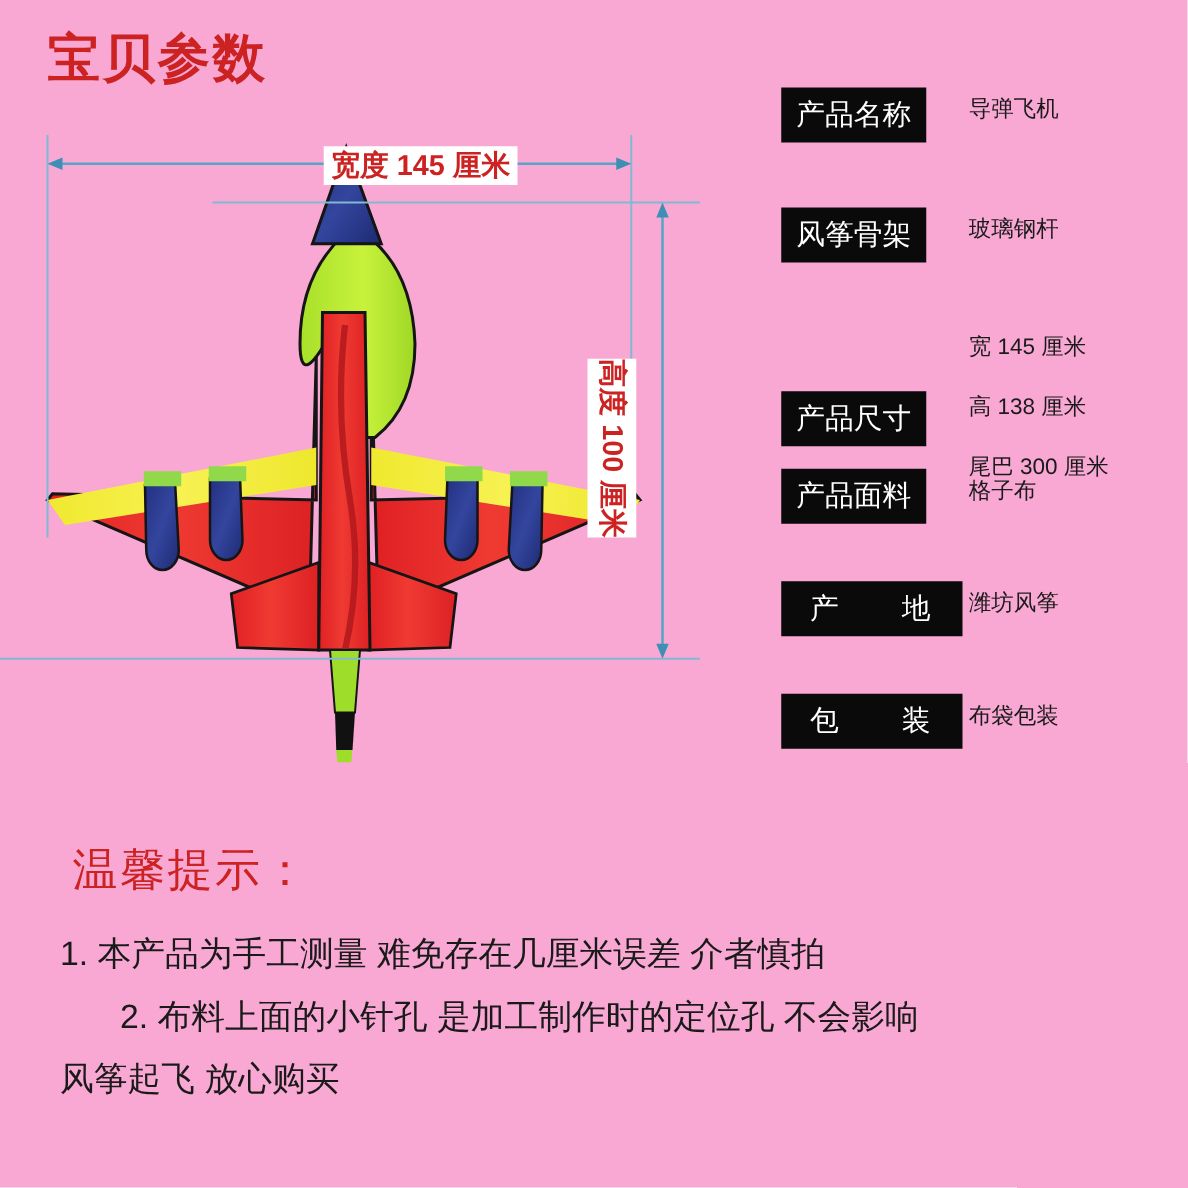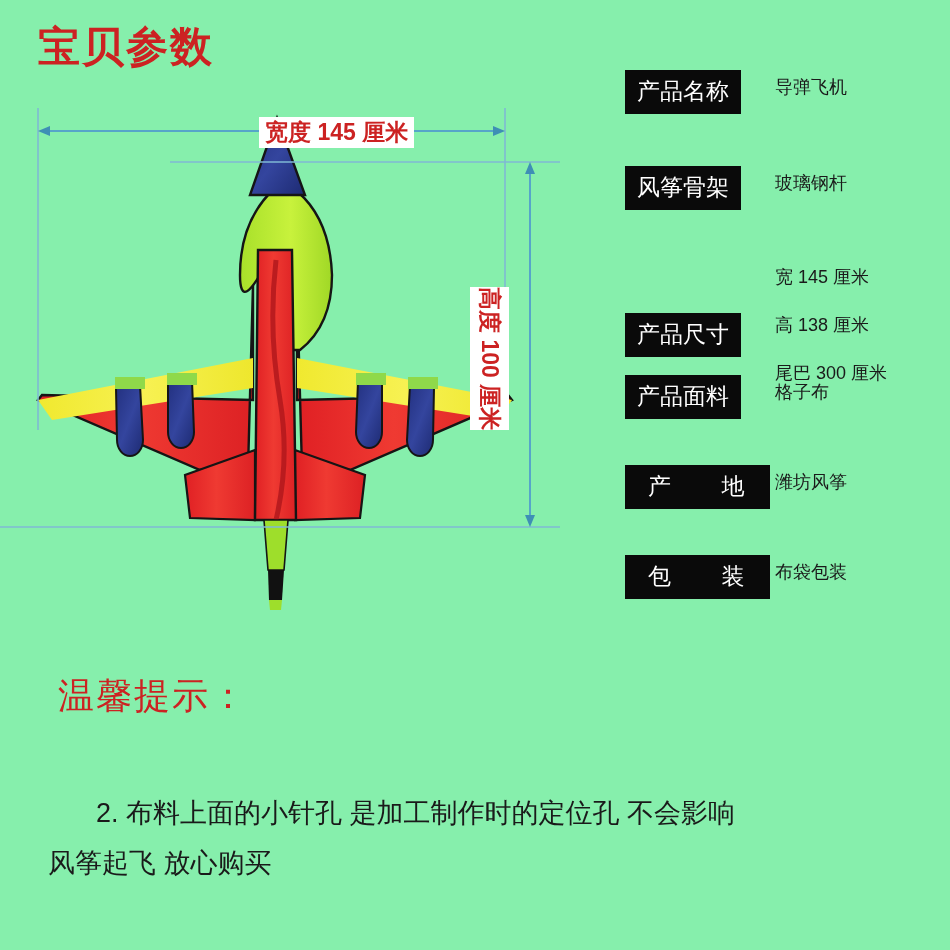--- a/index.html
+++ b/index.html
@@ -7,21 +7,21 @@
     padding: 0;
     background: #ffffff;
   }
   body {
     font-family: "Liberation Sans", "DejaVu Sans", sans-serif;
   }
   #page {
     position: relative;
     width: 950px;
     height: 950px;
-    background: #86efac;
+    background: #f9a8d4;
     overflow: hidden;
   }
 
   
   #page-title {
     position: absolute;
     left: 38px;
     top: 26px;
     font-size: 42px;
     font-weight: 700;
@@ -257,16 +257,17 @@
 
     <div class="spec-row" style="top:485px;">
       <div class="spec-badge wide-spaced">包 装</div>
       <div class="spec-value" style="top:5px;">布袋包装</div>
     </div>
 
   </div>
 
   <div id="notice-title">温馨提示：</div>
 
+  <div id="notice-line-1" class="notice-line">1. 本产品为手工测量  难免存在几厘米误差  介者慎拍</div>
   <div id="notice-line-2" class="notice-line">2. 布料上面的小针孔 是加工制作时的定位孔 不会影响</div>
   <div id="notice-line-3" class="notice-line">风筝起飞 放心购买</div>
 
 </div>
 
 </body></html>

